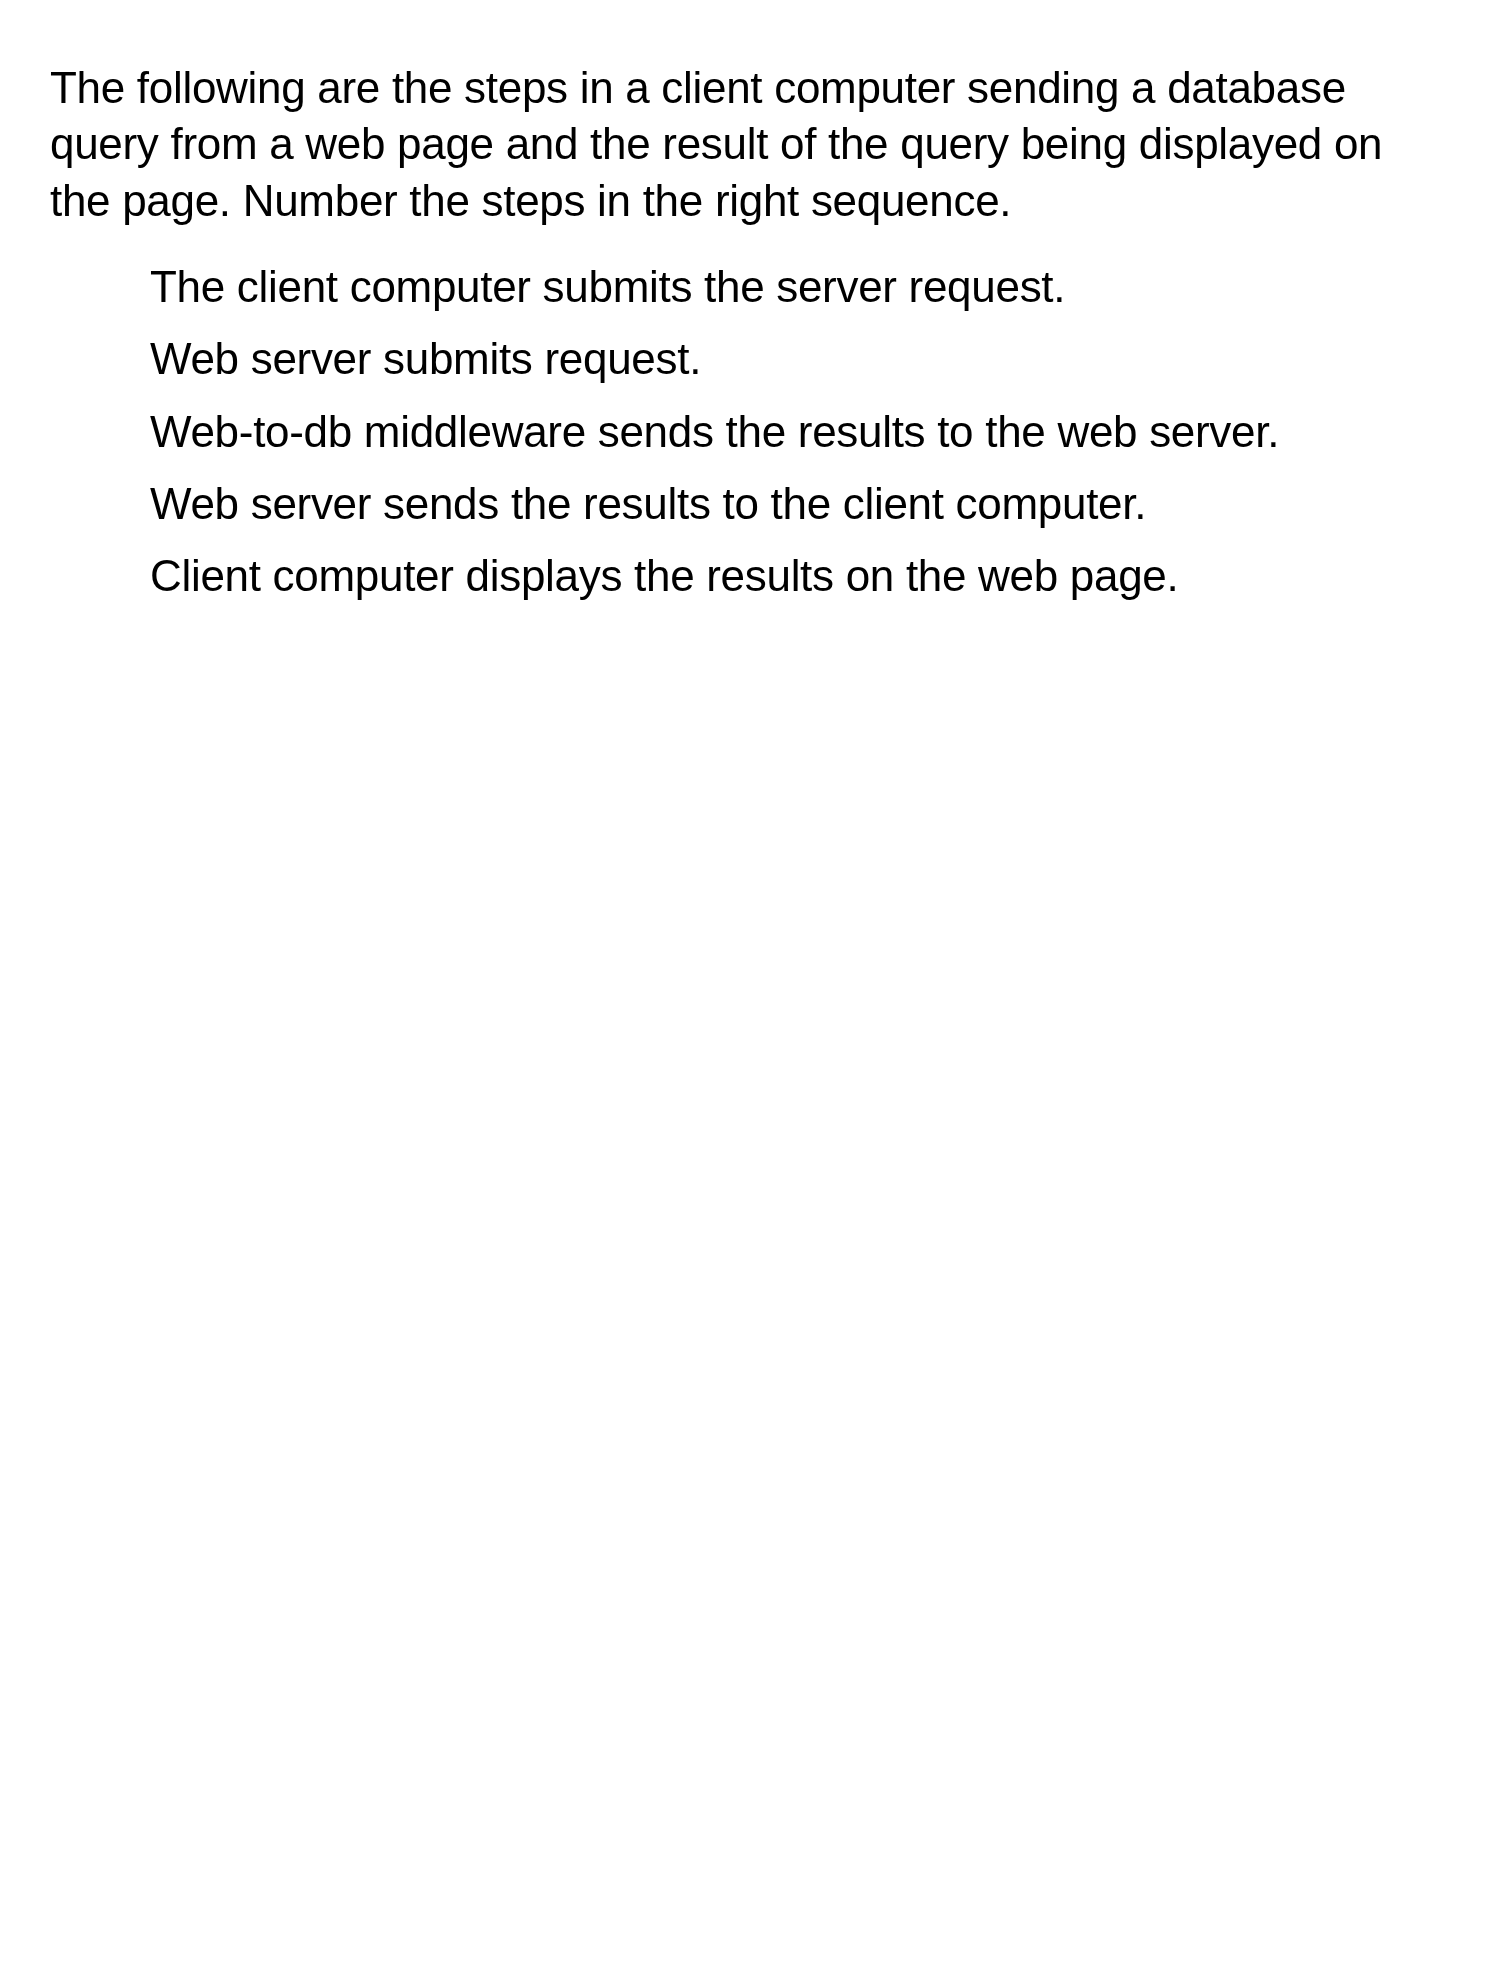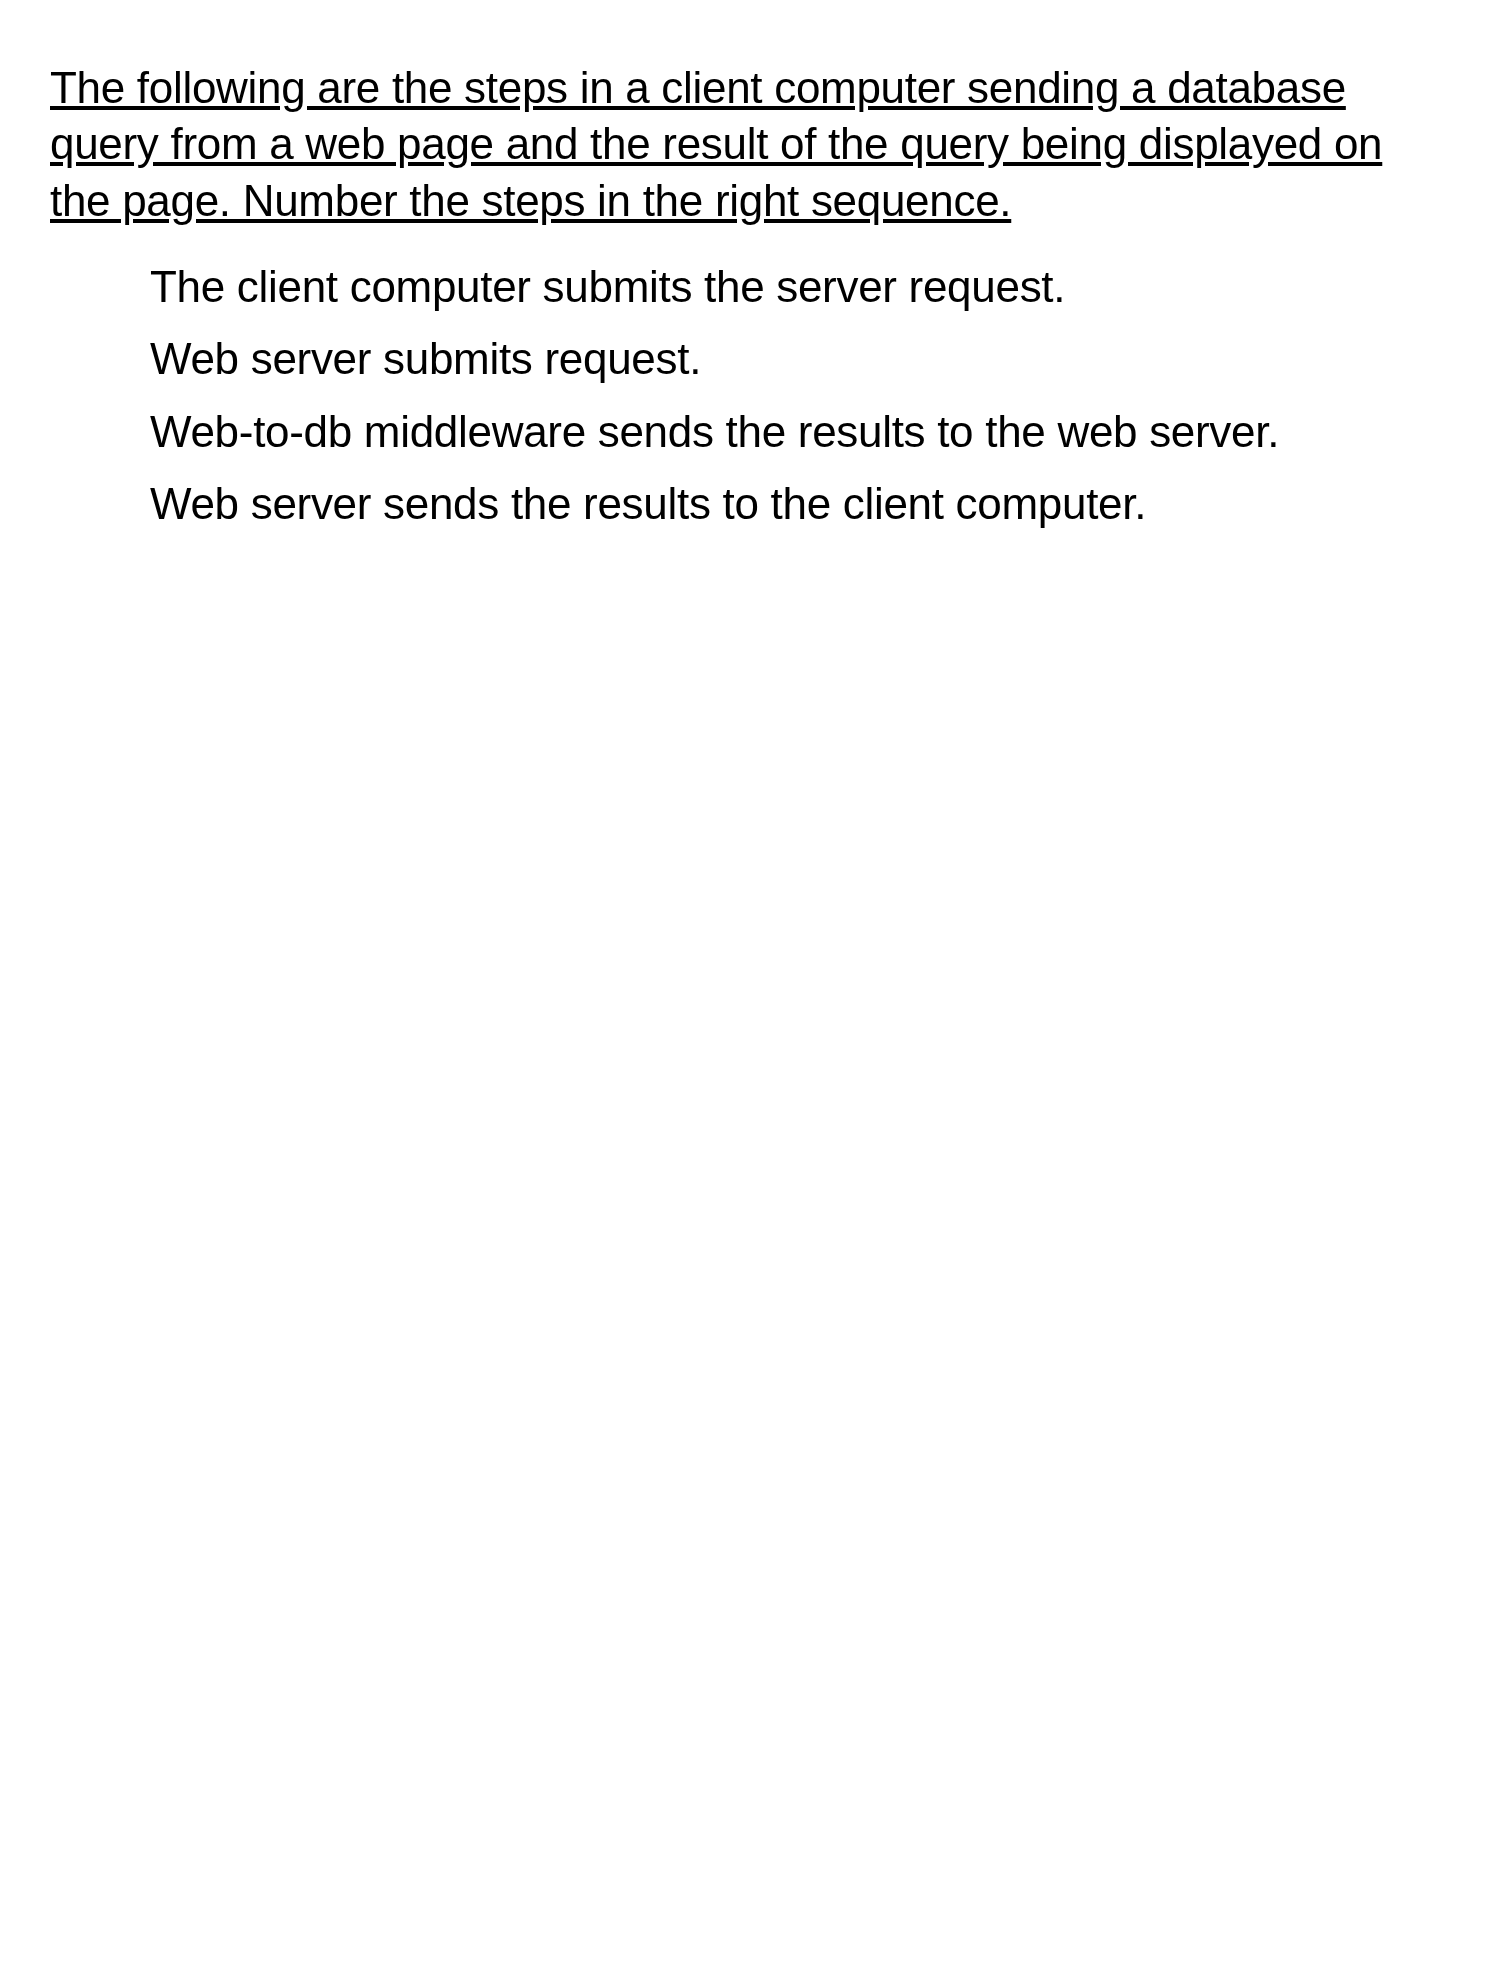--- a/index.html
+++ b/index.html
@@ -13,32 +13,32 @@
       color: #000000;
       width: 1500px;
       height: 1976px;
       padding: 60px 50px;
       font-size: 44px;
       line-height: 1.28;
       letter-spacing: -0.3px;
     }
     .intro {
       margin-bottom: 30px;
-      text-decoration: underline;
     }
     .steps {
       padding-left: 100px;
     }
     .step {
       margin-bottom: 16px;
     }
   </style>
 </head>
 <body>
 
 <div class="intro">The following are the steps in a client computer sending a database query from a web page and the result of the query being displayed on the page. Number the steps in the right sequence.</div>
 
 <div class="steps">
   <div class="step">The client computer submits the server request.</div>
   <div class="step">Web server submits request.</div>
   <div class="step">Web-to-db middleware sends the results to the web server.</div>
   <div class="step">Web server sends the results to the client computer.</div>
+  <div class="step">Client computer displays the results on the web page.</div>
 </div>
 
 </body></html>

